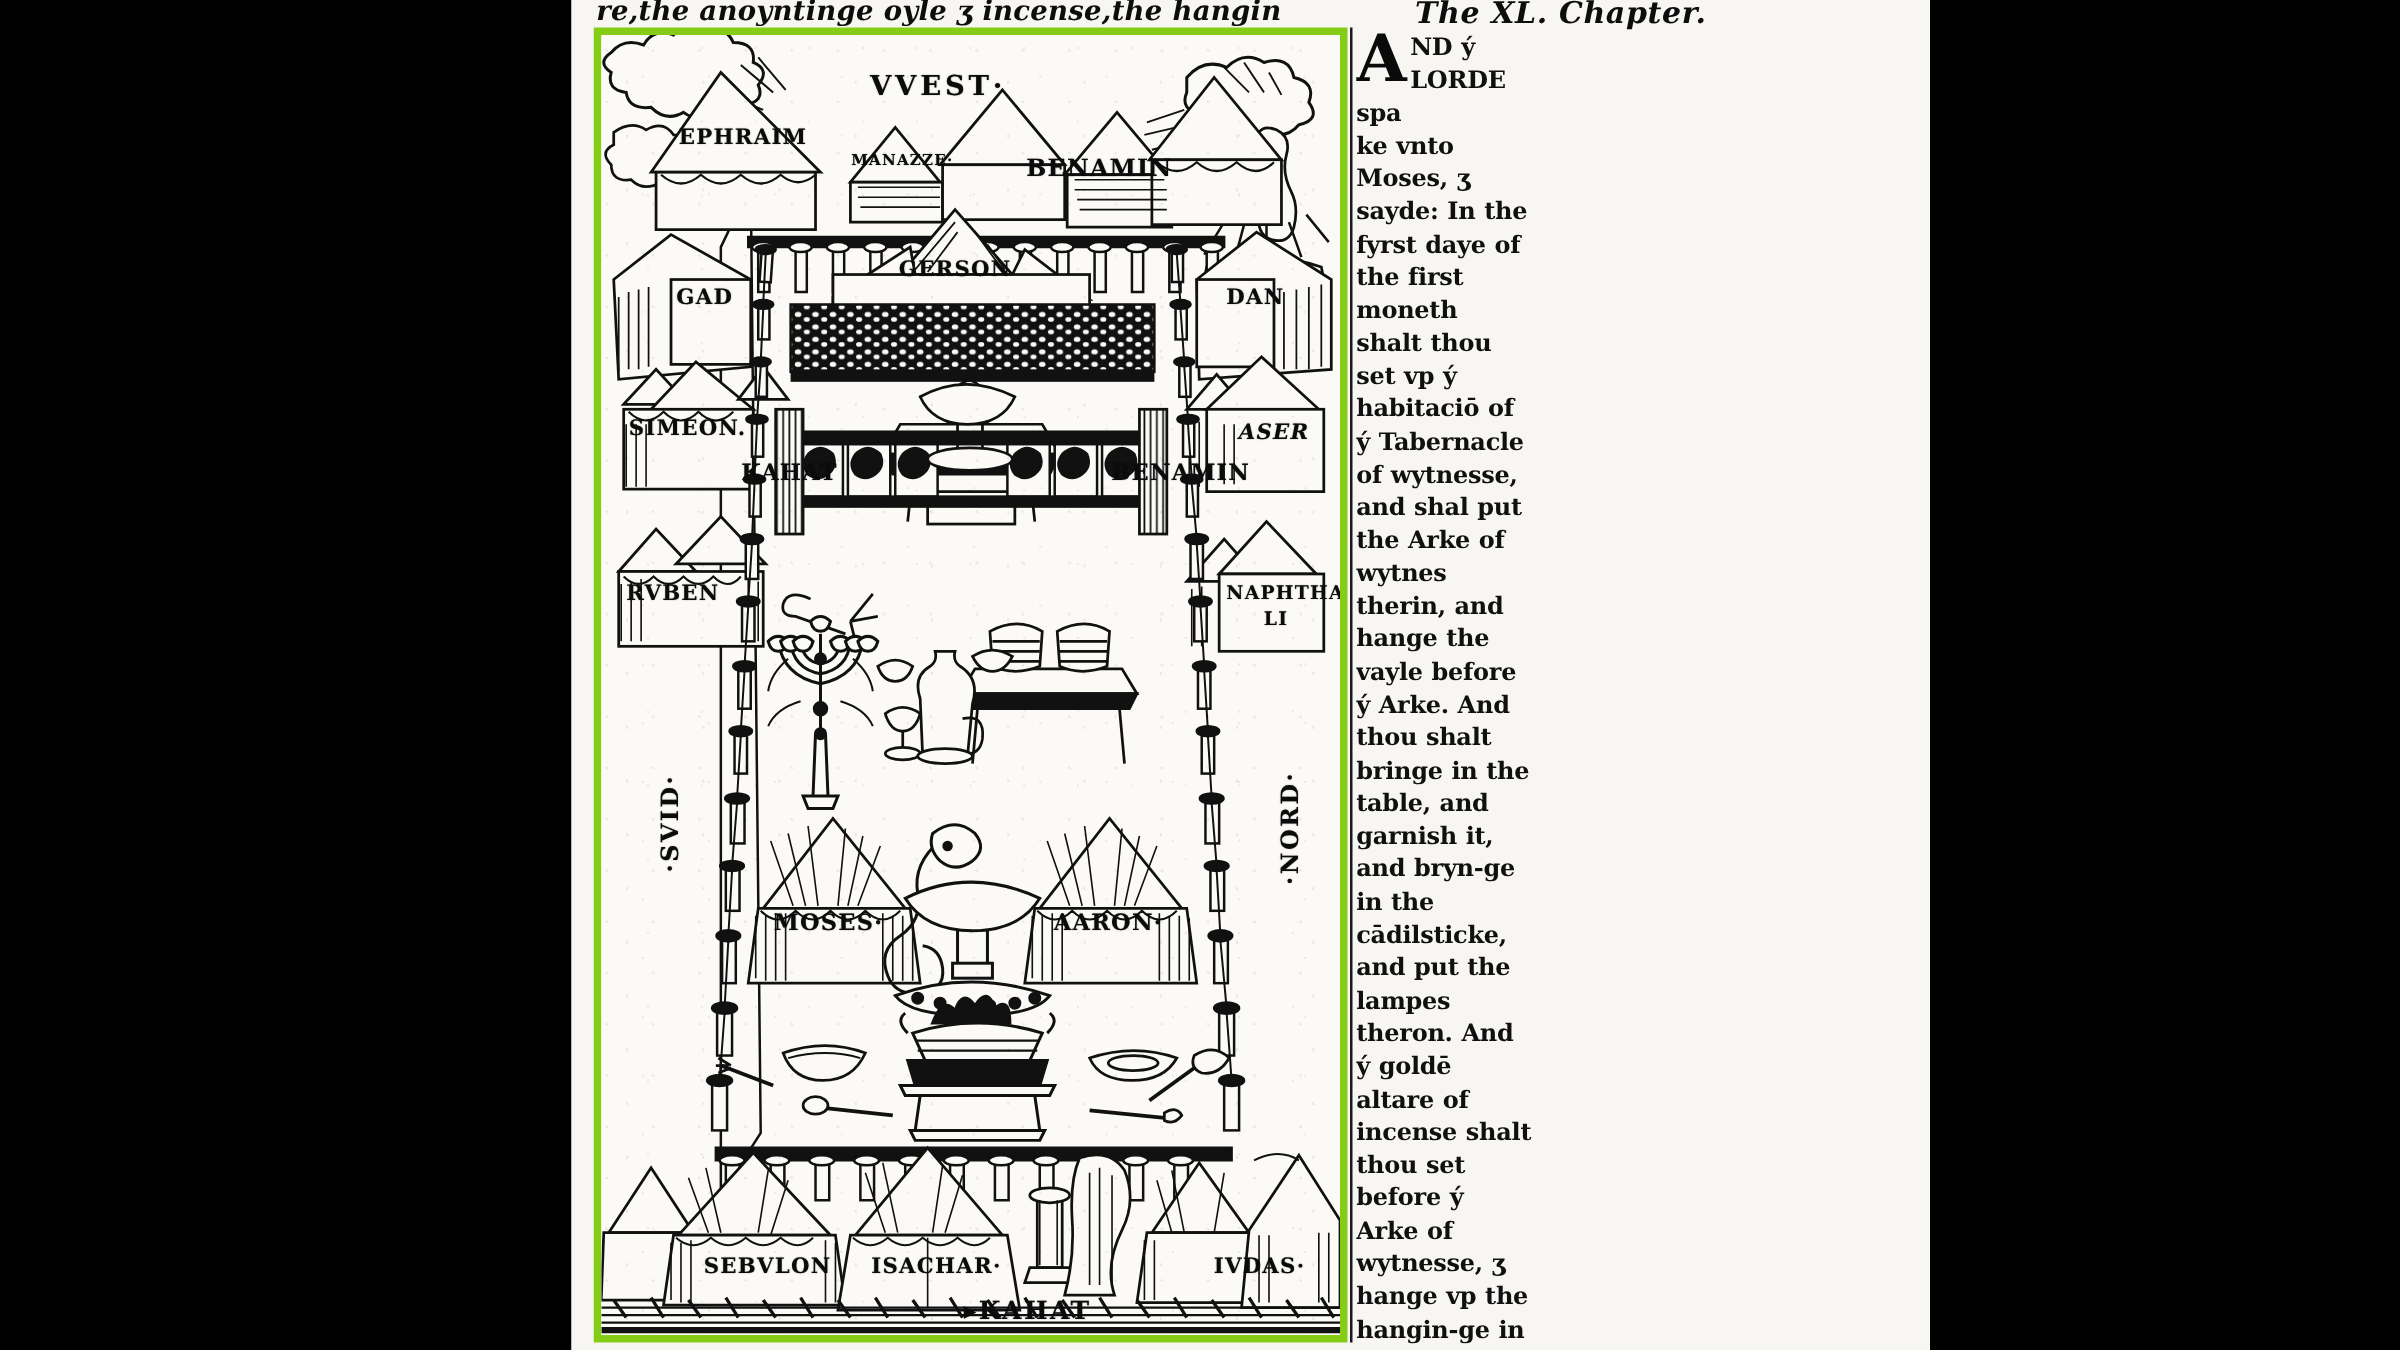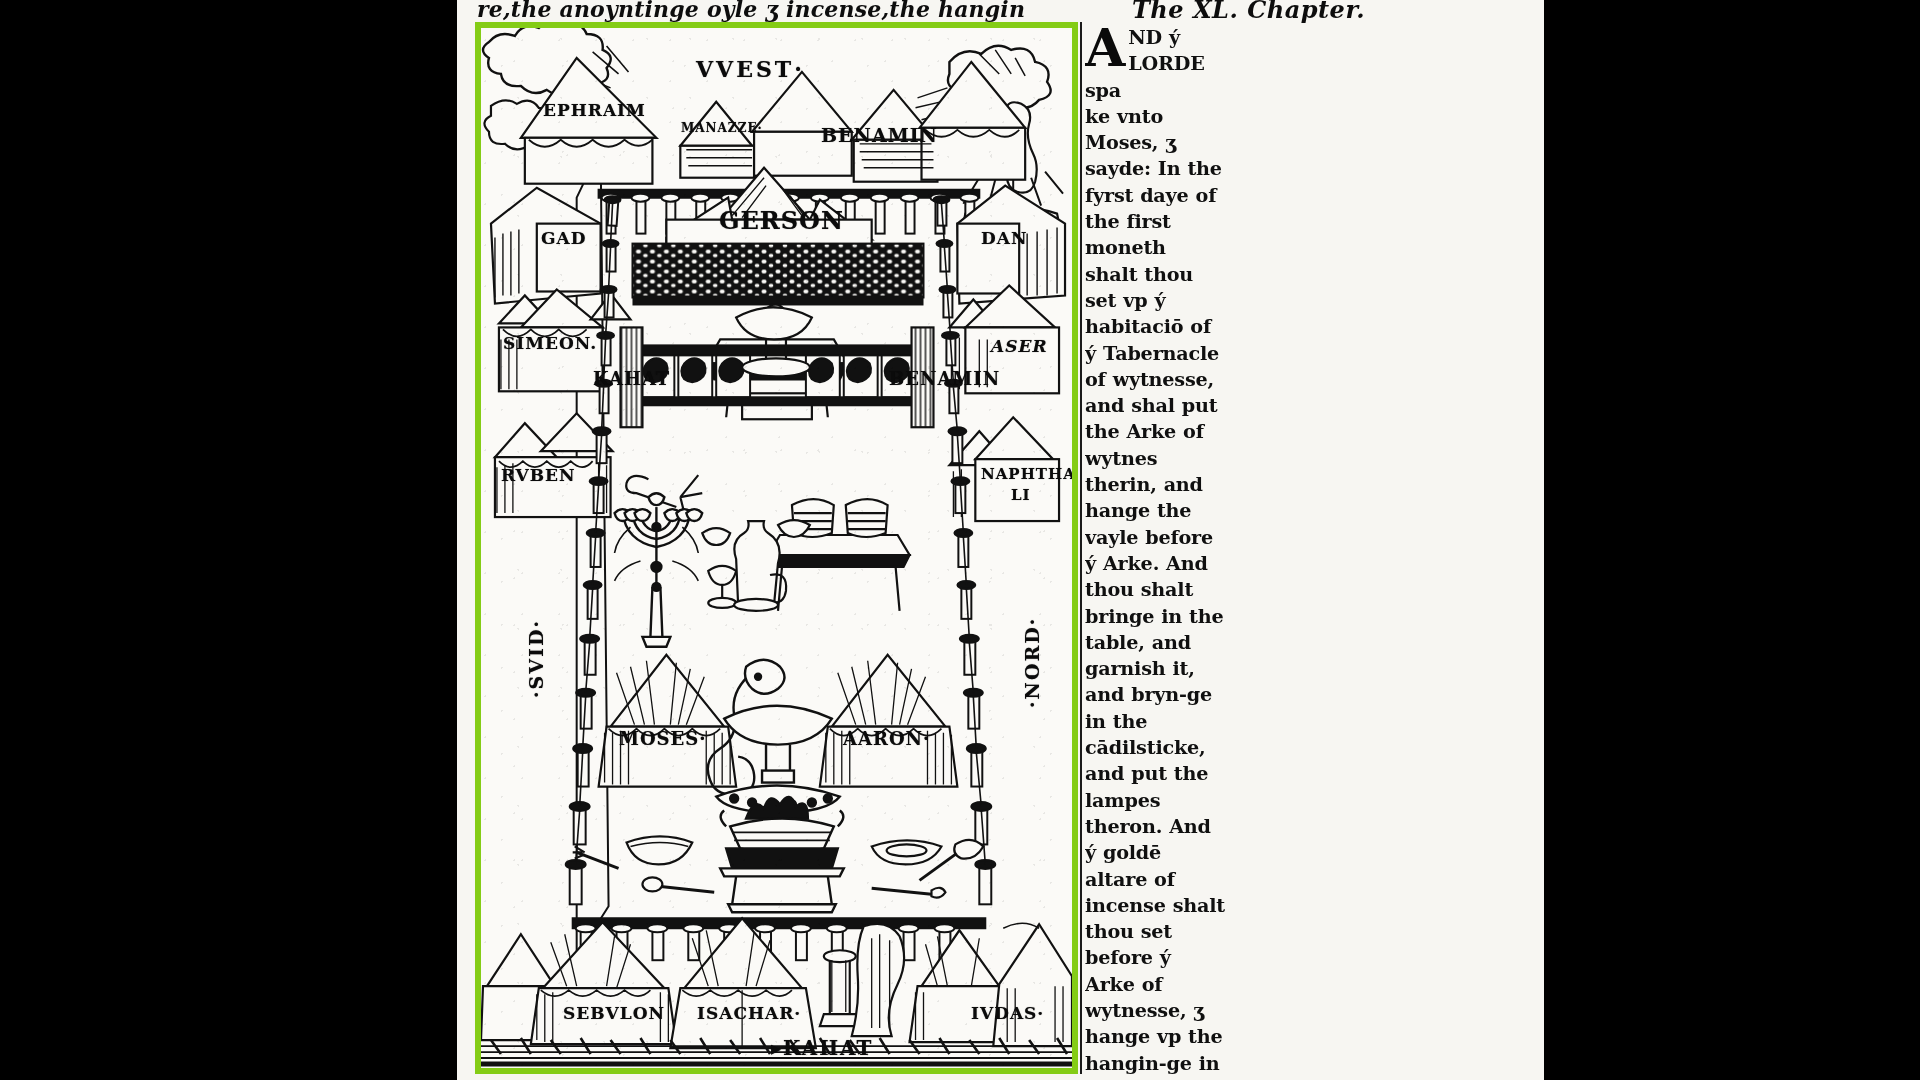--- a/index.html
+++ b/index.html
@@ -650,21 +650,21 @@
       <div class="wlab" style="left:60px;top:200px;font-size:17px;">GAD</div>
       <div class="wlab" style="left:500px;top:200px;font-size:17px;">DAN</div>
 
       <div class="wlab" style="left:22px;top:305px;font-size:17px;">SIMEON.</div>
       <div class="wlab" style="left:510px;top:308px;font-size:17px;font-style:italic;">ASER</div>
 
       <div class="wlab" style="left:20px;top:437px;font-size:17px;">RVBEN</div>
       <div class="wlab" style="left:500px;top:437px;font-size:15px;">NAPHTHA</div>
       <div class="wlab" style="left:530px;top:458px;font-size:15px;">LI</div>
 
-      <div class="wlab" style="left:238px;top:178px;font-size:24px;">GERSON</div>
+      <div class="wlab" style="left:238px;top:178px;font-size:17px;">GERSON</div>
       <div class="wlab" style="left:112px;top:340px;font-size:18px;">KAHAT</div>
       <div class="wlab" style="left:408px;top:340px;font-size:18px;">BENAMIN</div>
 
       <div class="wlab" style="left:138px;top:700px;font-size:18px;">MOSES·</div>
       <div class="wlab" style="left:362px;top:700px;font-size:18px;">AARON·</div>
 
       <div class="wlab" style="left:82px;top:975px;font-size:17px;">SEBVLON</div>
       <div class="wlab" style="left:216px;top:975px;font-size:17px;">ISACHAR·</div>
       <div class="wlab" style="left:490px;top:975px;font-size:17px;">IVDAS·</div>
 

